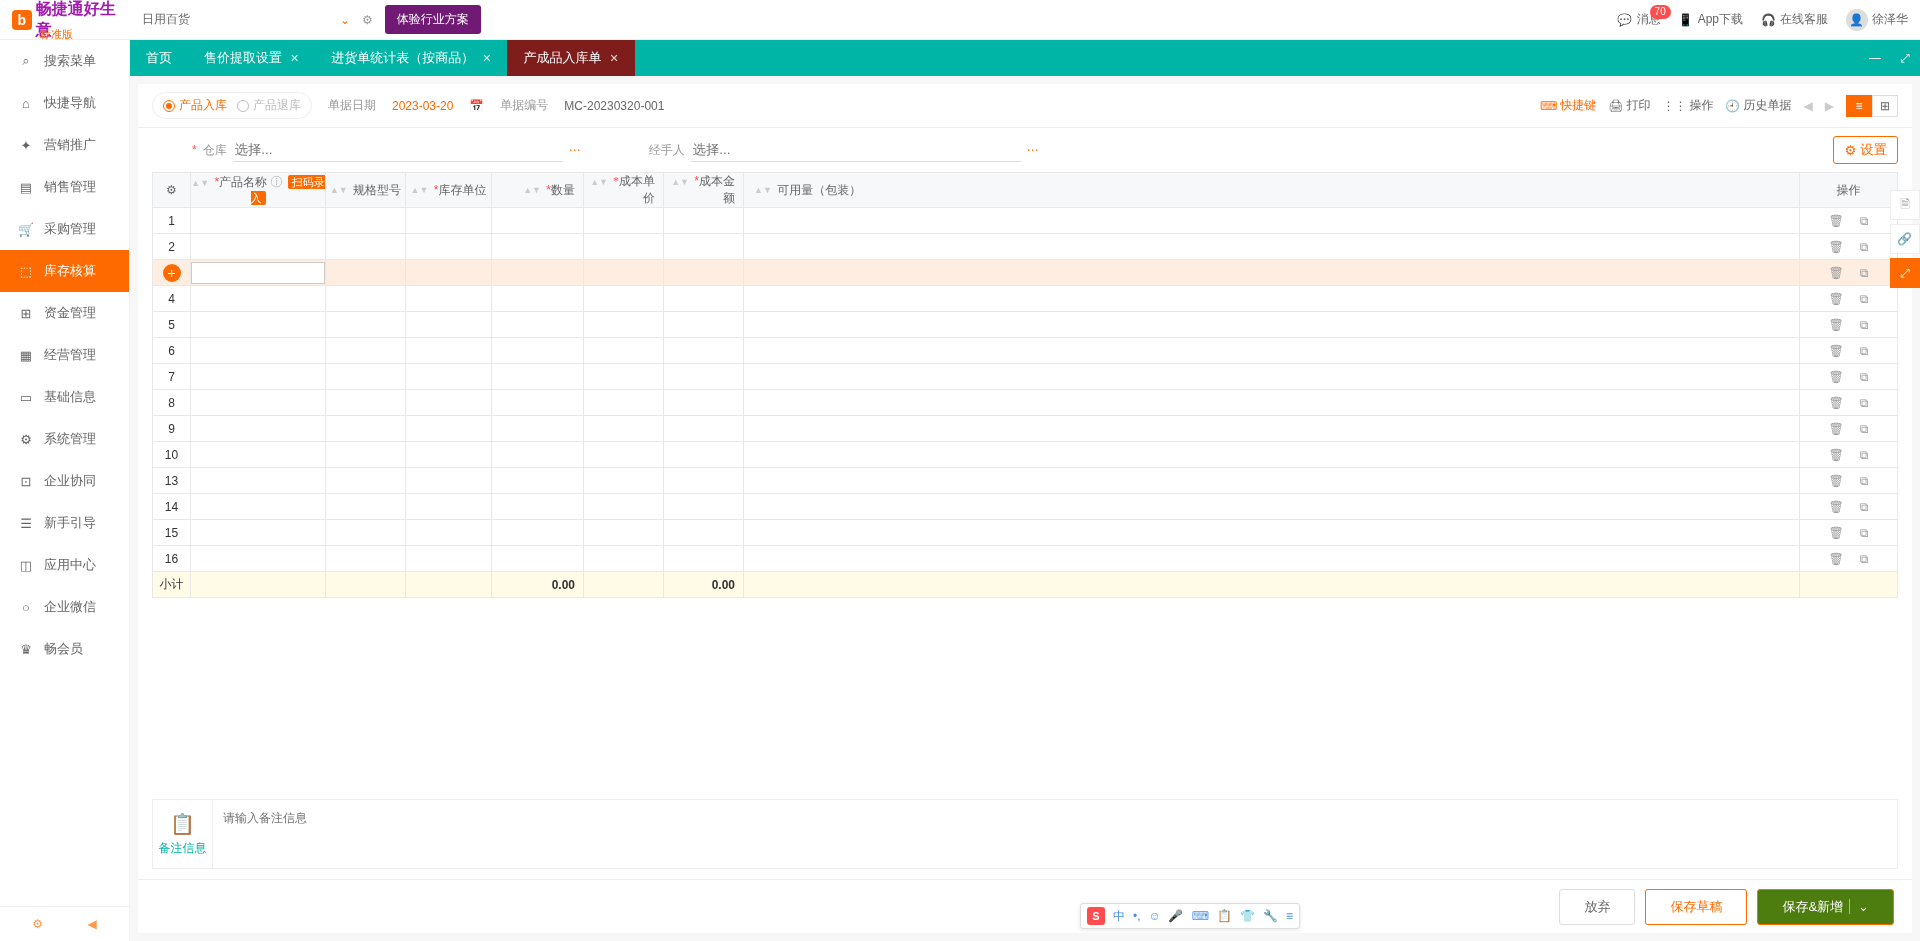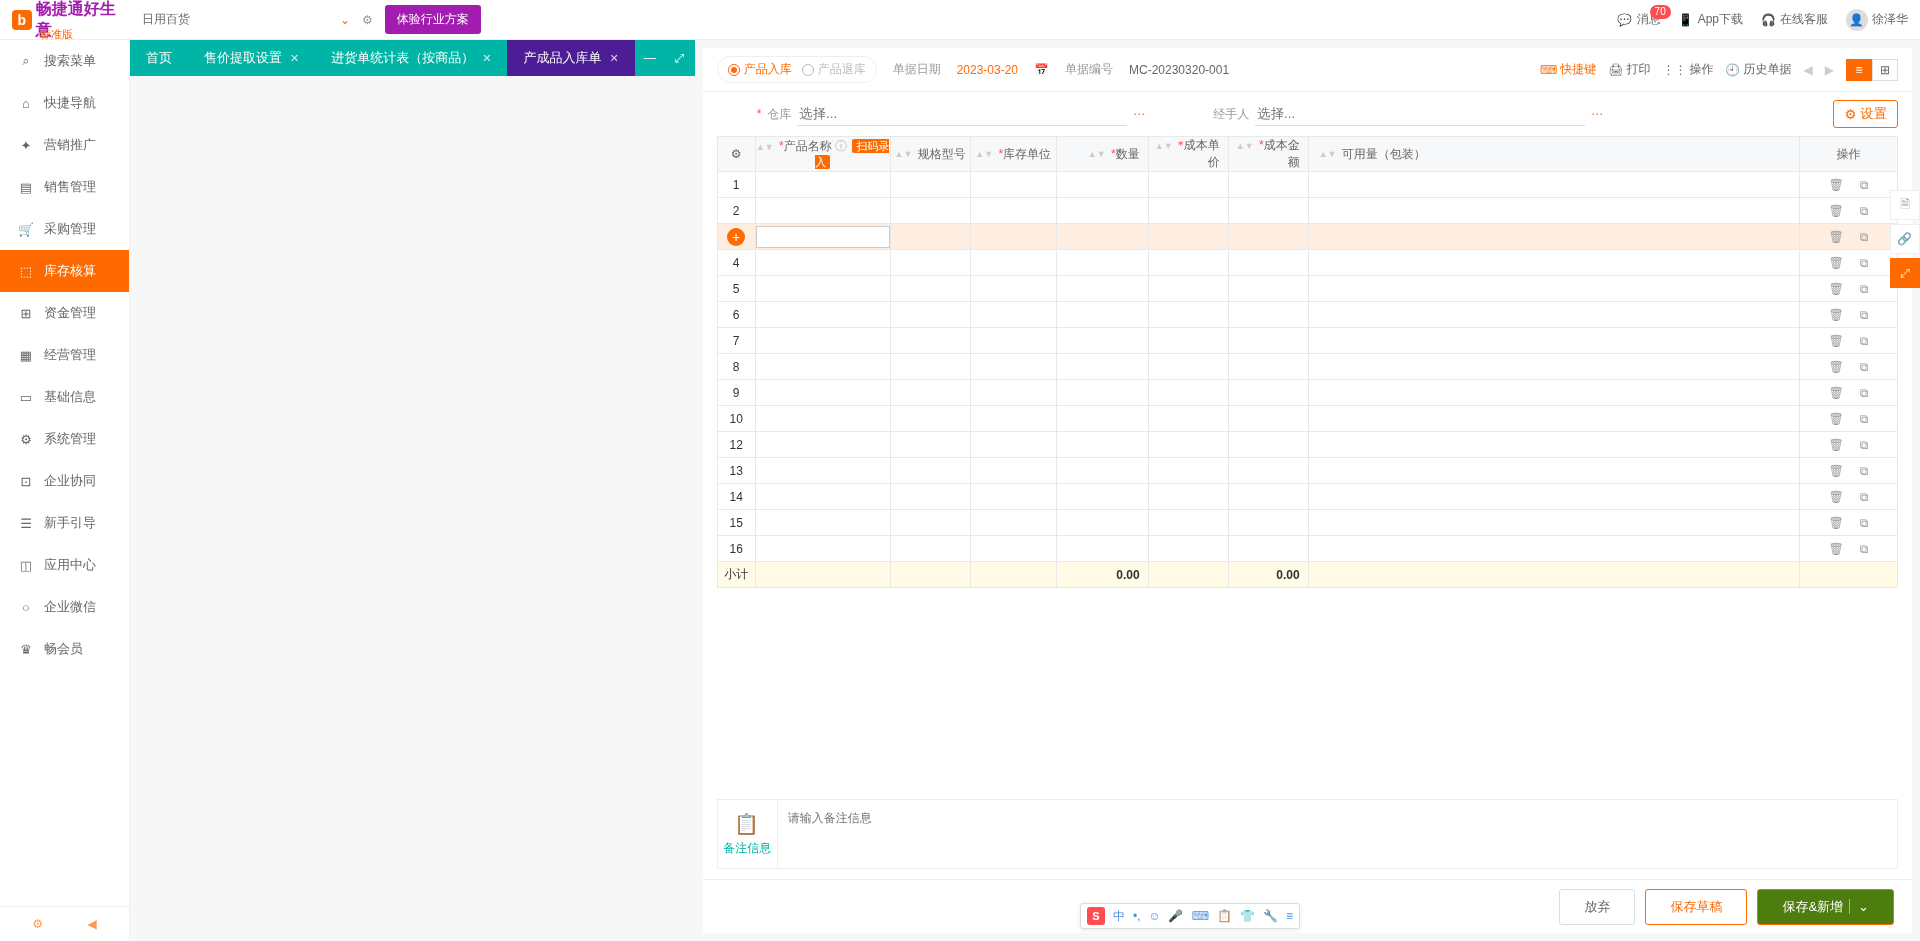--- a/index.html
+++ b/index.html
@@ -8,41 +8,41 @@
 
 
 .top-header { height: 40px; display: flex; align-items: center; padding: 0 12px; border-bottom: 1px solid #eee; background: #fff; }
 .logo-area { display: flex; align-items: center; width: 118px; }
 .logo-icon { width: 20px; height: 20px; background: #ff6a00; border-radius: 4px; display: flex; align-items: center; justify-content: center; color: #fff; font-weight: bold; font-size: 14px; margin-right: 4px; }
 .logo-text { color: #a21caf; font-weight: bold; font-size: 16px; }
 .logo-sub { color: #ff6a00; font-size: 11px; position: absolute; top: 28px; left: 28px; }
 .category-select { display: flex; align-items: center; margin-left: 12px; color: #666; cursor: pointer; }
 .category-select .chev { color: #ff6a00; margin-left: 150px; }
 .gear-btn { margin: 0 12px; color: #999; cursor: pointer; }
-.orange-btn { background: #a21caf; color: #fff; padding: 6px 12px; border-radius: 3px; cursor: pointer; border: none; font-size: 12px; }
+.orange-btn { background: #701a75; color: #fff; padding: 6px 12px; border-radius: 3px; cursor: pointer; border: none; font-size: 12px; }
 .header-right { margin-left: auto; display: flex; align-items: center; gap: 18px; color: #666; }
 .header-right .item { display: flex; align-items: center; gap: 4px; cursor: pointer; position: relative; }
 .badge { position: absolute; top: -6px; right: -10px; background: #ff4d4f; color: #fff; border-radius: 8px; padding: 0 5px; font-size: 10px; line-height: 14px; }
 .avatar { width: 22px; height: 22px; border-radius: 50%; background: #ddd; display: inline-flex; align-items: center; justify-content: center; color: #999; }
 
 
 .main-layout { flex: 1; display: flex; overflow: hidden; }
 .sidebar { width: 130px; background: #fff; border-right: 1px solid #f0f0f0; display: flex; flex-direction: column; position: relative; }
 .sidebar-item { display: flex; align-items: center; gap: 10px; padding: 12px 18px; color: #666; cursor: pointer; font-size: 13px; }
 .sidebar-item.active { background: #ff6a00; color: #fff; }
 .sidebar-item .sicon { width: 16px; text-align: center; }
 .sidebar-footer { margin-top: auto; display: flex; justify-content: space-around; padding: 10px; color: #ff9a4d; border-top: 1px solid #f0f0f0; }
 .sidebar-footer span { cursor: pointer; }
 
-.content { flex: 1; display: flex; flex-direction: row; background: #f7f7f7; overflow: hidden; }
+.content { flex: 1; display: flex; flex-direction: column; background: #f7f7f7; overflow: hidden; }
 
 
 .tabs-bar { height: 36px; background: #00b5a5; display: flex; align-items: stretch; color: #fff; }
 .tab { display: flex; align-items: center; padding: 0 16px; cursor: pointer; font-size: 13px; gap: 8px; }
-.tab.active { background: #4c1d95; }
+.tab.active { background: #7f1d1d; }
 .tab .close { font-size: 11px; opacity: 0.8; }
 .tabs-right { margin-left: auto; display: flex; align-items: center; }
 .tabs-right .tbtn { width: 30px; display: flex; align-items: center; justify-content: center; cursor: pointer; }
 
 
 .form-area { flex: 1; margin: 8px; background: #fff; display: flex; flex-direction: column; overflow: hidden; }
 .form-top { height: 44px; display: flex; align-items: center; padding: 0 14px; border-bottom: 1px solid #eee; gap: 16px; }
 .radio-group { display: flex; align-items: center; gap: 10px; border: 1px solid #eee; padding: 4px 10px; border-radius: 14px; }
 .radio-opt { display: flex; align-items: center; gap: 4px; cursor: pointer; color: #bbb; }
 .radio-opt.sel { color: #ff6a00; }
@@ -510,36 +510,20 @@
                   <td class="col-amount"></td>
                   <td class="col-avail"></td>
                   <td class="col-ops">
                     <div class="row-ops">
                       <span>🗑</span>
                       <span>⧉</span>
                     </div>
                   </td>
                 </tr>
                 <tr>
-                  <td class="col-num">12</td>
-                  <td class="col-prod"></td>
-                  <td class="col-spec"></td>
-                  <td class="col-unit"></td>
-                  <td class="col-qty"></td>
-                  <td class="col-price"></td>
-                  <td class="col-amount"></td>
-                  <td class="col-avail"></td>
-                  <td class="col-ops">
-                    <div class="row-ops">
-                      <span>🗑</span>
-                      <span>⧉</span>
-                    </div>
-                  </td>
-                </tr>
-                <tr>
                   <td class="col-num">13</td>
                   <td class="col-prod"></td>
                   <td class="col-spec"></td>
                   <td class="col-unit"></td>
                   <td class="col-qty"></td>
                   <td class="col-price"></td>
                   <td class="col-amount"></td>
                   <td class="col-avail"></td>
                   <td class="col-ops">
                     <div class="row-ops">

